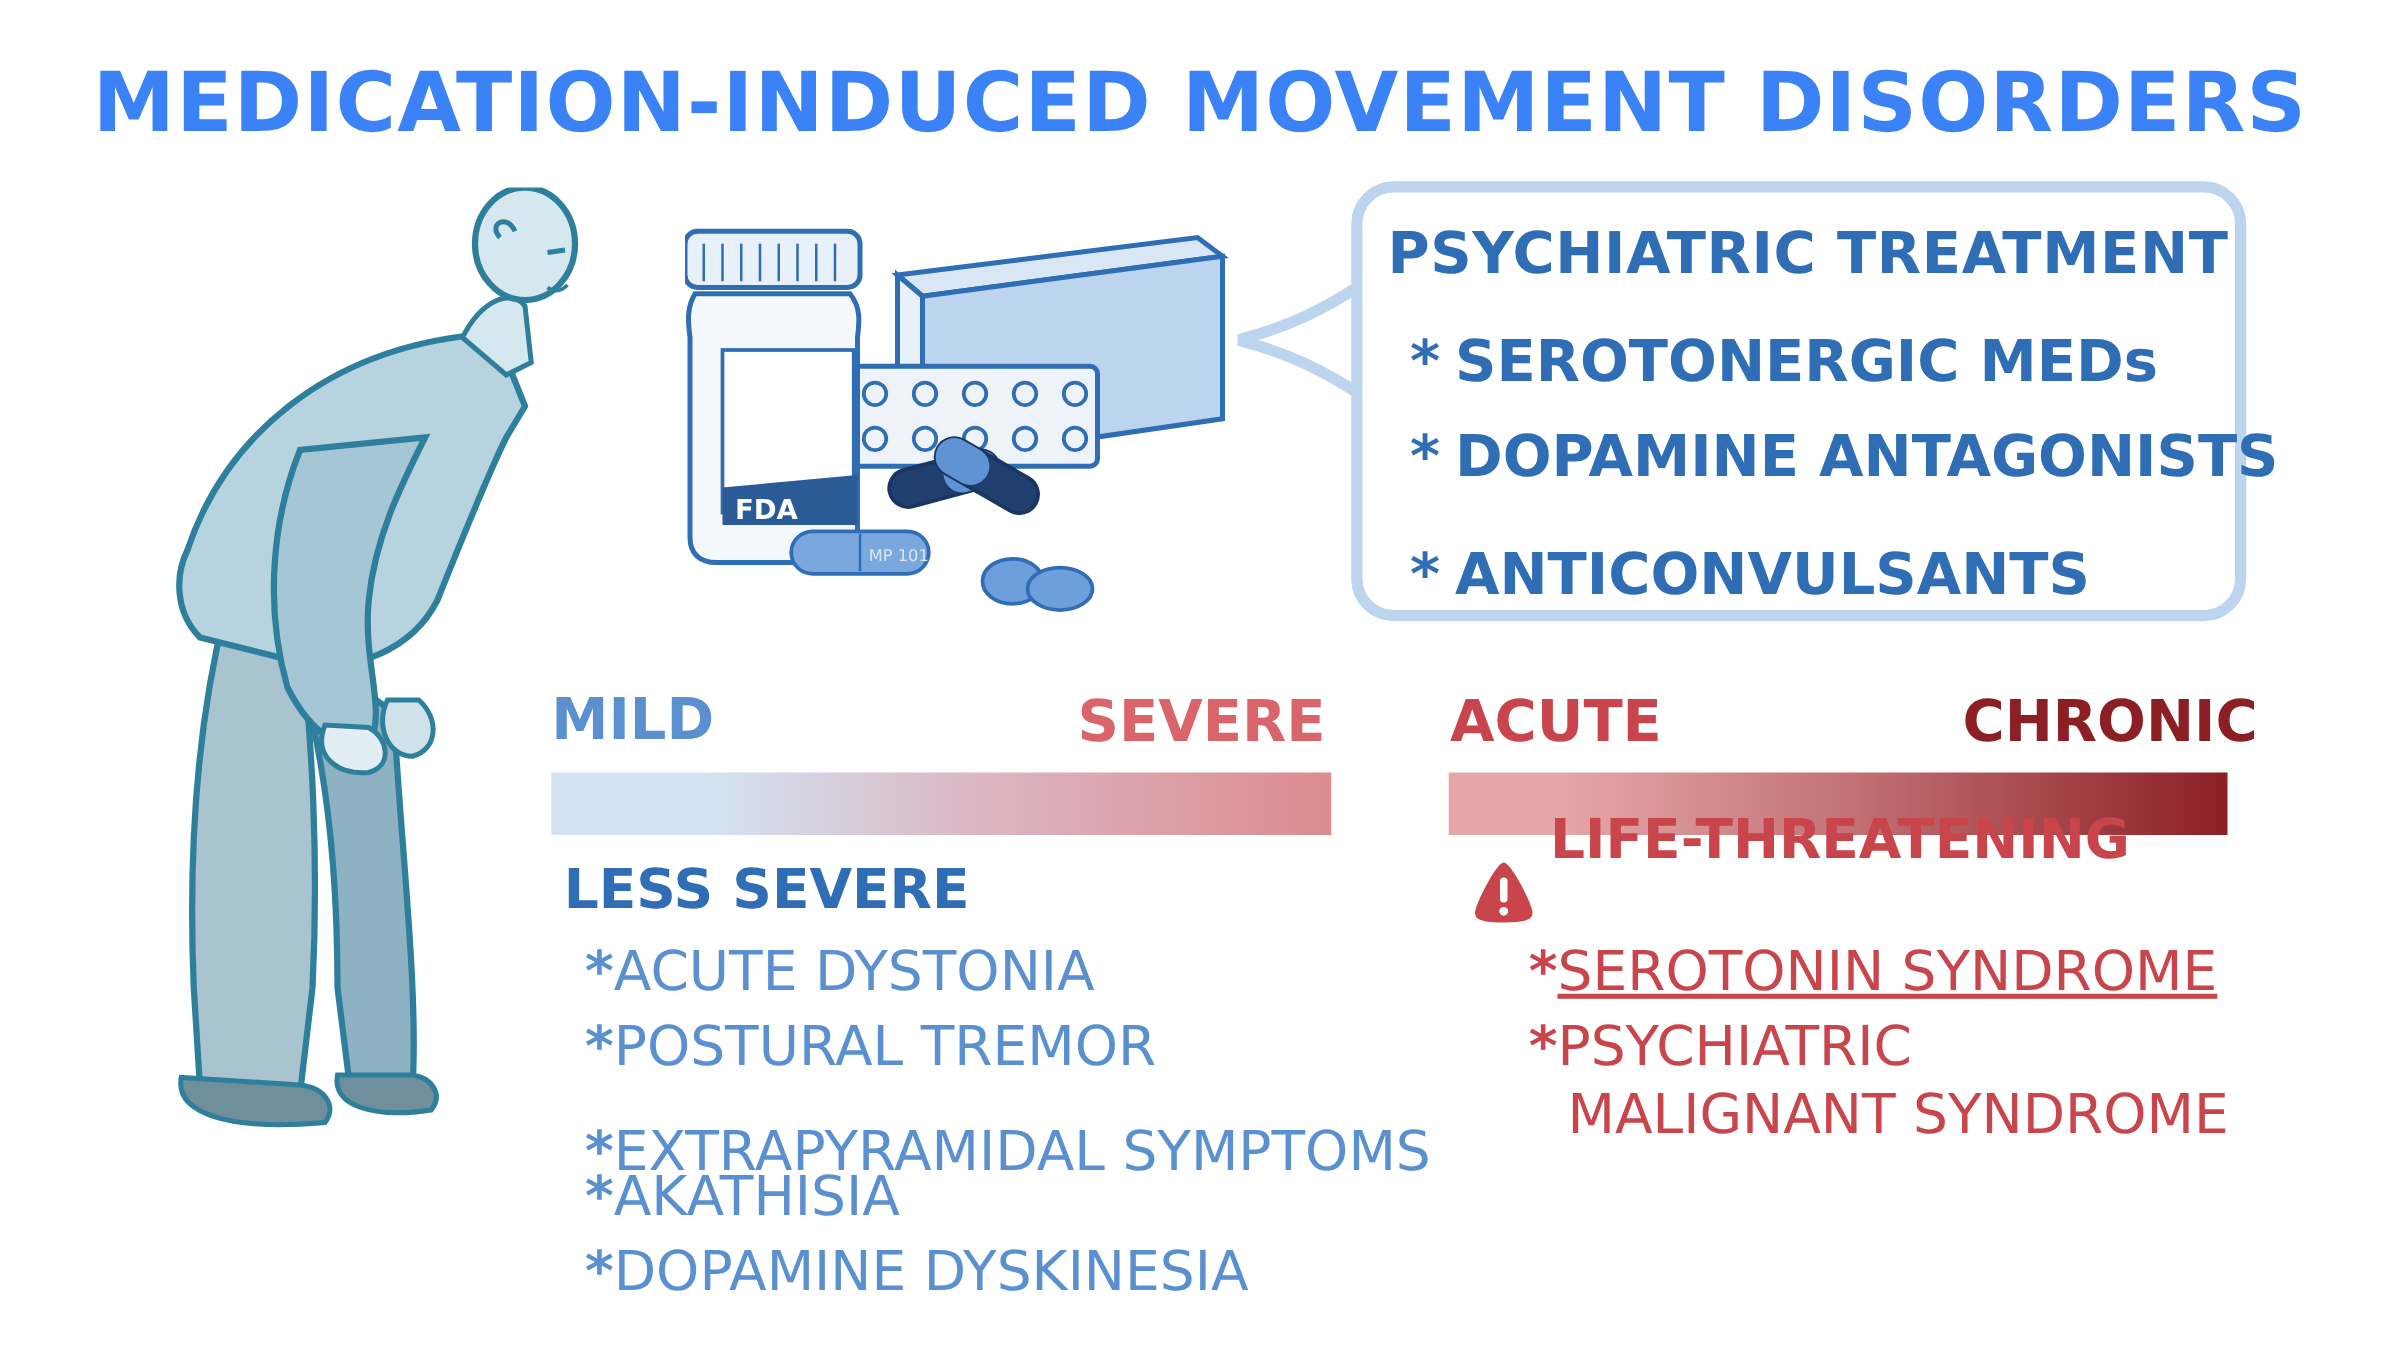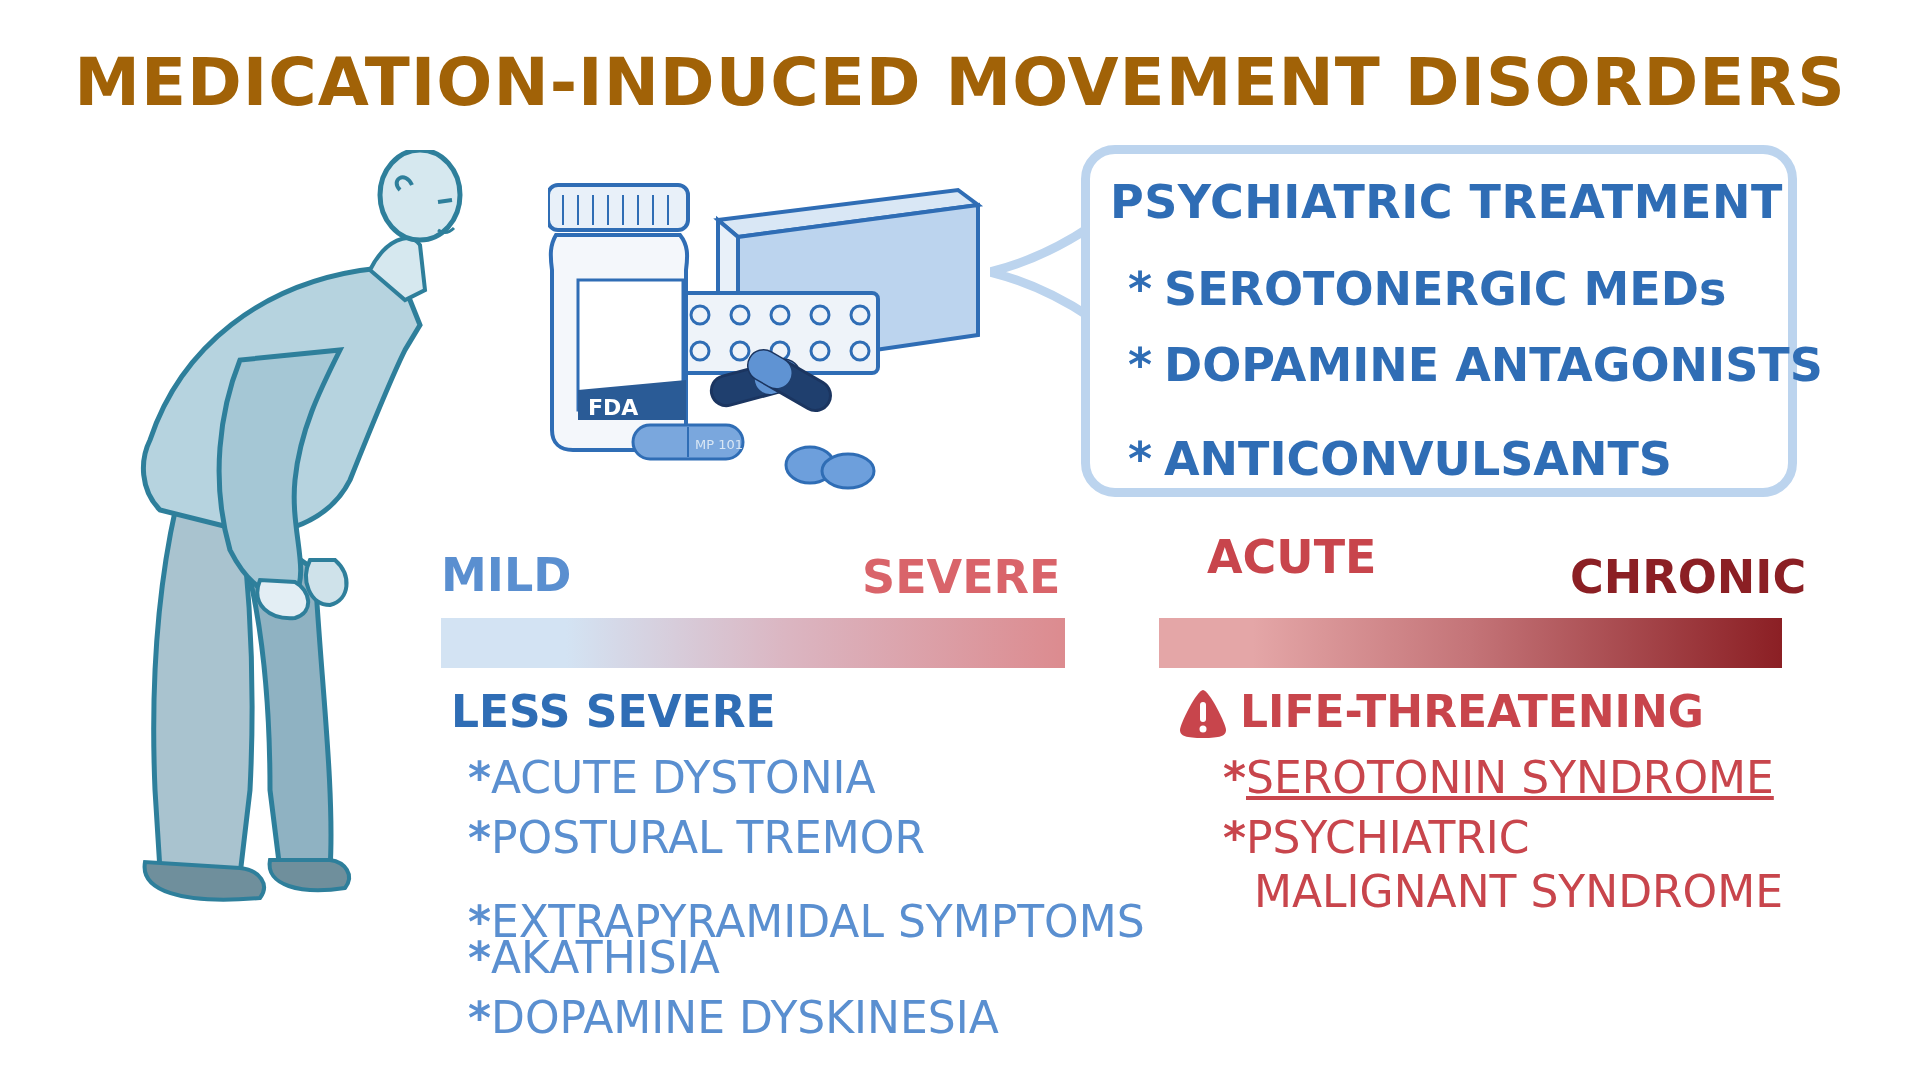--- a/index.html
+++ b/index.html
@@ -1,18 +1,18 @@
 <!DOCTYPE html>
 <html><head>
 <meta charset="utf-8">
 <style>
   html,body{margin:0;padding:0;background:#ffffff;}
   body{width:1920px;height:1080px;position:relative;overflow:hidden;font-family:"DejaVu Sans",sans-serif;}
   .abs{position:absolute;}
-  .title{left:0;width:1920px;top:44px;text-align:center;font-family:"DejaVu Sans",sans-serif;font-weight:bold;font-size:66px;letter-spacing:1px;color:#a16207;white-space:nowrap;}
+  .title{left:0;width:1920px;top:44px;text-align:center;font-family:"DejaVu Sans",sans-serif;font-weight:bold;font-size:66px;letter-spacing:1px;color:#3b82f6;white-space:nowrap;}
   .bubble{left:1081px;top:145px;width:716px;height:352px;border:9px solid #bcd4ee;border-radius:34px;background:#fff;box-sizing:border-box;}
   .bubble-tail{left:990px;top:222px;width:110px;height:100px;}
   .bubble-title{left:1110px;top:175px;font-weight:bold;font-size:46px;color:#2f6db5;white-space:nowrap;letter-spacing:0.5px;}
   .bubble-item{left:1128px;font-size:46px;color:#2f6db5;white-space:nowrap;font-weight:bold;}
   .star{display:inline-block;width:36px;font-weight:bold;}
   .lbl{font-weight:bold;font-size:46px;white-space:nowrap;}
   .bar{height:50px;}
   .list-head{font-weight:bold;font-size:44px;white-space:nowrap;}
   .list-item{font-size:44px;white-space:nowrap;text-align:right;}
   .blue-item{color:#5a8fd0;}
@@ -112,34 +112,34 @@
 <div class="abs bubble"></div>
 <div class="abs bubble-title">PSYCHIATRIC TREATMENT</div>
 <div class="abs bubble-item" style="top:262px;"><span class="star">*</span><span>SEROTONERGIC MEDs</span></div>
 <div class="abs bubble-item" style="top:338px;"><span class="star">*</span><span>DOPAMINE ANTAGONISTS</span></div>
 <div class="abs bubble-item" style="top:432px;"><span class="star">*</span><span>ANTICONVULSANTS</span></div>
 
 <div class="abs lbl" style="left:441px;top:548px;color:#5a8fd0;">MILD</div>
 <div class="abs lbl" style="left:862px;top:550px;color:#d9646a;">SEVERE</div>
 <div class="abs bar" style="left:441px;top:618px;width:624px;background:linear-gradient(to right,#d3e3f3 0%,#d3e3f3 20%,#dbb6c2 55%,#dc8b8f 100%);"></div>
 
-<div class="abs lbl" style="left:1160px;top:530px;color:#c8454c;margin-left:47px;">ACUTE</div>
+<div class="abs lbl" style="left:1160px;top:550px;color:#c8454c;">ACUTE</div>
 <div class="abs lbl" style="left:1570px;top:550px;color:#8b1f24;">CHRONIC</div>
 <div class="abs bar" style="left:1159px;top:618px;width:623px;background:linear-gradient(to right,#e4a6a7 0%,#e4a6a7 15%,#c47478 50%,#8b1f24 100%);"></div>
 
 <div class="abs list-head" style="left:451px;top:686px;color:#2f6db5;">LESS SEVERE</div>
 <div class="abs list-item blue-item" style="left:455px;top:752px;"><span class="star">*</span><span>ACUTE DYSTONIA</span></div>
 <div class="abs list-item blue-item" style="left:455px;top:812px;"><span class="star">*</span><span>POSTURAL TREMOR</span></div>
 <div class="abs list-item blue-item" style="left:455px;top:872px;margin-top:24px;"><span class="star">*</span><span>EXTRAPYRAMIDAL SYMPTOMS</span></div>
 <div class="abs list-item blue-item" style="left:455px;top:932px;"><span class="star">*</span><span>AKATHISIA</span></div>
 <div class="abs list-item blue-item" style="left:455px;top:992px;"><span class="star">*</span><span>DOPAMINE DYSKINESIA</span></div>
 
 <div class="abs" style="left:1176px;top:686px;width:54px;height:54px;">
   <svg width="54" height="54" viewBox="0 0 54 54">
     <path d="M27 4 C33 4 50 38 50 44 C50 50 44 52 27 52 C10 52 4 50 4 44 C4 38 21 4 27 4 Z" fill="#c8454c"></path>
     <rect x="24" y="16" width="6" height="20" rx="3" fill="#ffffff"></rect>
     <circle cx="27" cy="43" r="3.5" fill="#ffffff"></circle>
   </svg>
 </div>
-<div class="abs list-head" style="left:1240px;top:686px;color:#c8454c;">LIFE-THREATENING</div>
+<div class="abs list-head" style="left:1240px;top:646px;color:#c8454c;">LIFE-THREATENING</div>
 <div class="abs list-item red-item" style="left:1210px;top:752px;text-decoration:underline;"><span class="star">*</span><span>SEROTONIN SYNDROME</span></div>
 <div class="abs list-item red-item" style="left:1210px;top:812px;"><span class="star">*</span><span>PSYCHIATRIC</span></div>
 <div class="abs list-item red-item" style="left:1254px;top:866px;">MALIGNANT SYNDROME</div>
 
 </body></html>

